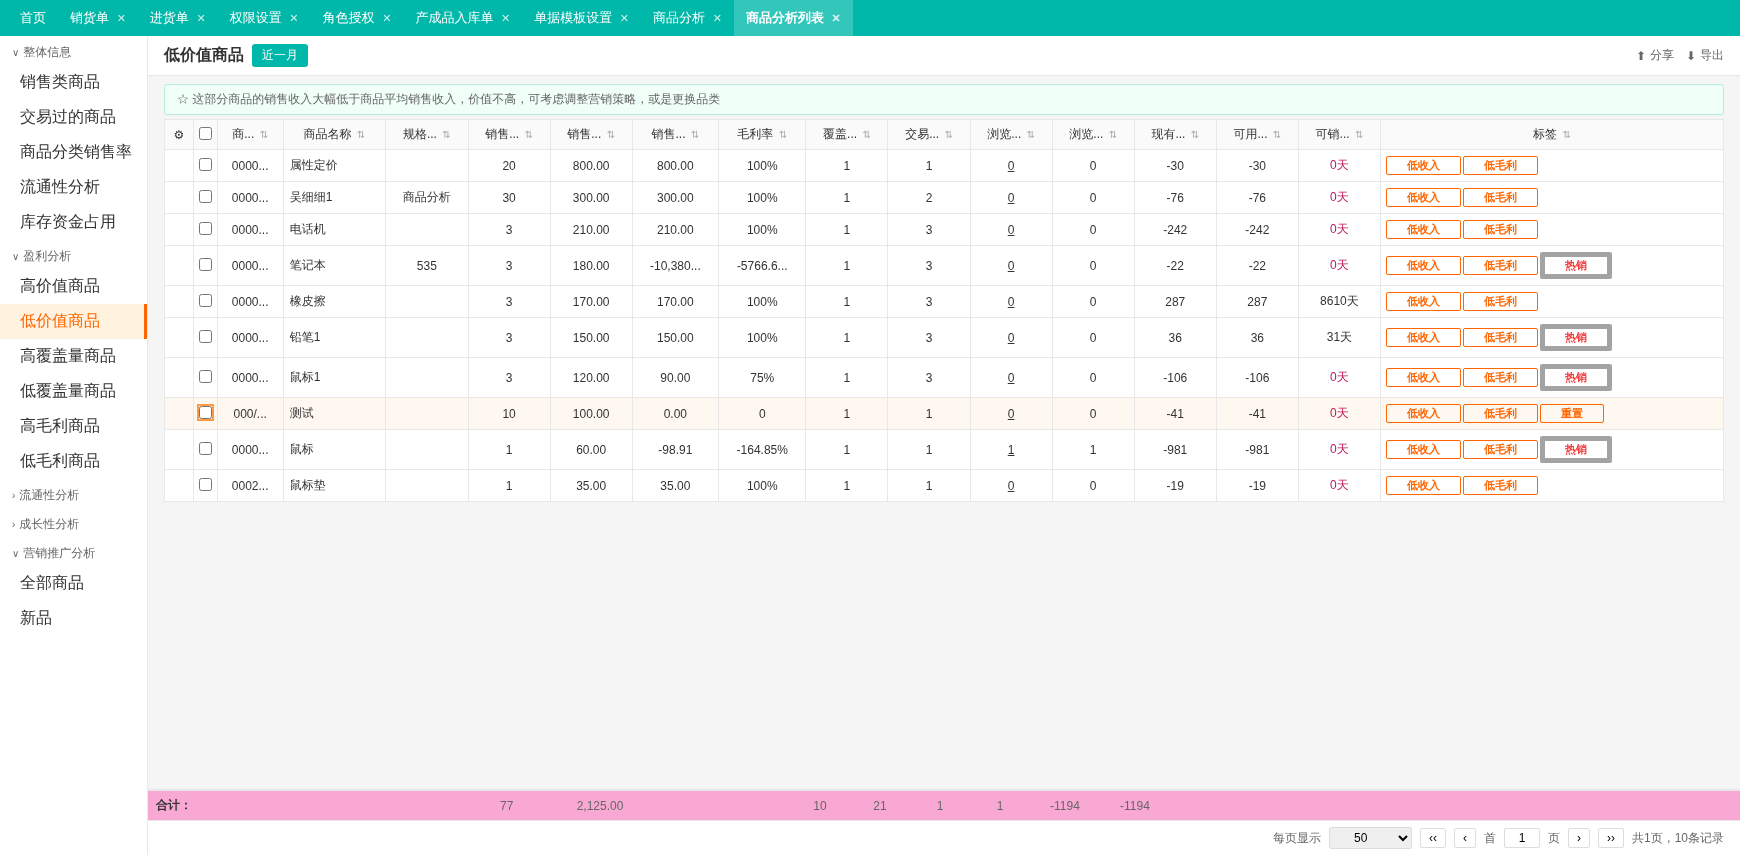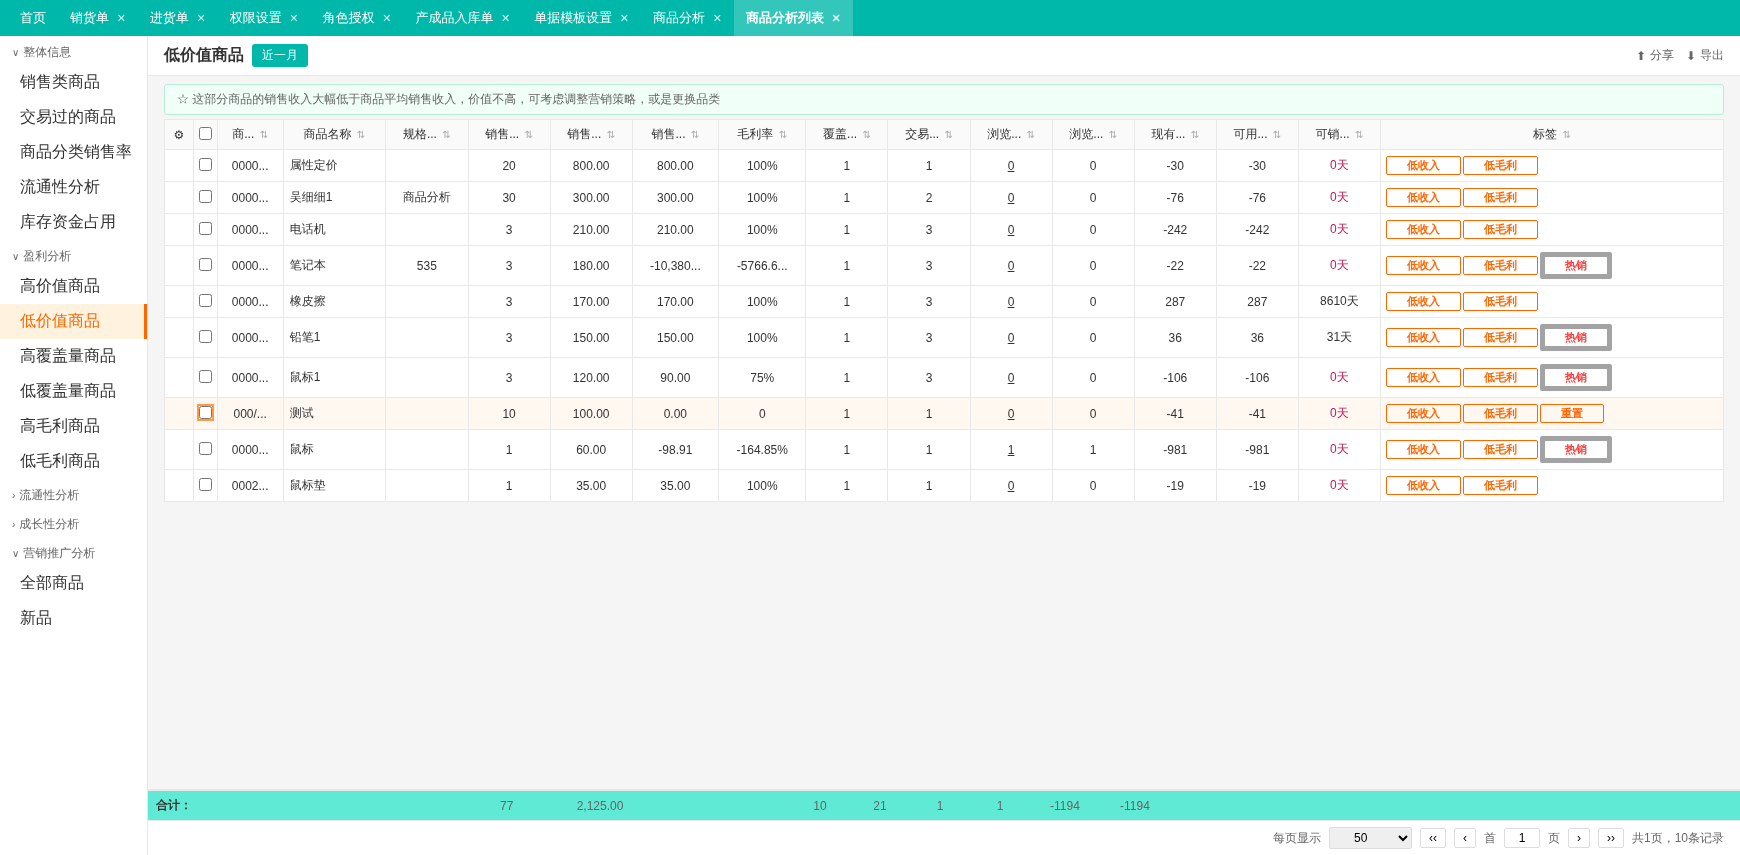--- a/index.html
+++ b/index.html
@@ -186,21 +186,21 @@
       margin: 1px;
       font-weight: bold;
     }
     .tag-orange { color: #ff6600; border: 1px solid #ff6600; }
     .tag-red { color: #f53d3d; border: 5px solid #a3a3a3; }
     .days-zero { color: #be185d; margin-top: 9px; }
     .underline { text-decoration: underline; cursor: pointer; color: #333; }
 
     
     .table-footer {
-      background: #5eead4;
+      background: #f9a8d4;
       border-top: 2px solid #e8e8e8;
       padding: 6px 8px;
       display: flex;
       align-items: center;
       font-size: 12px;
       color: #666;
     }
     .footer-label {
       min-width: 80px;
       font-weight: bold;

